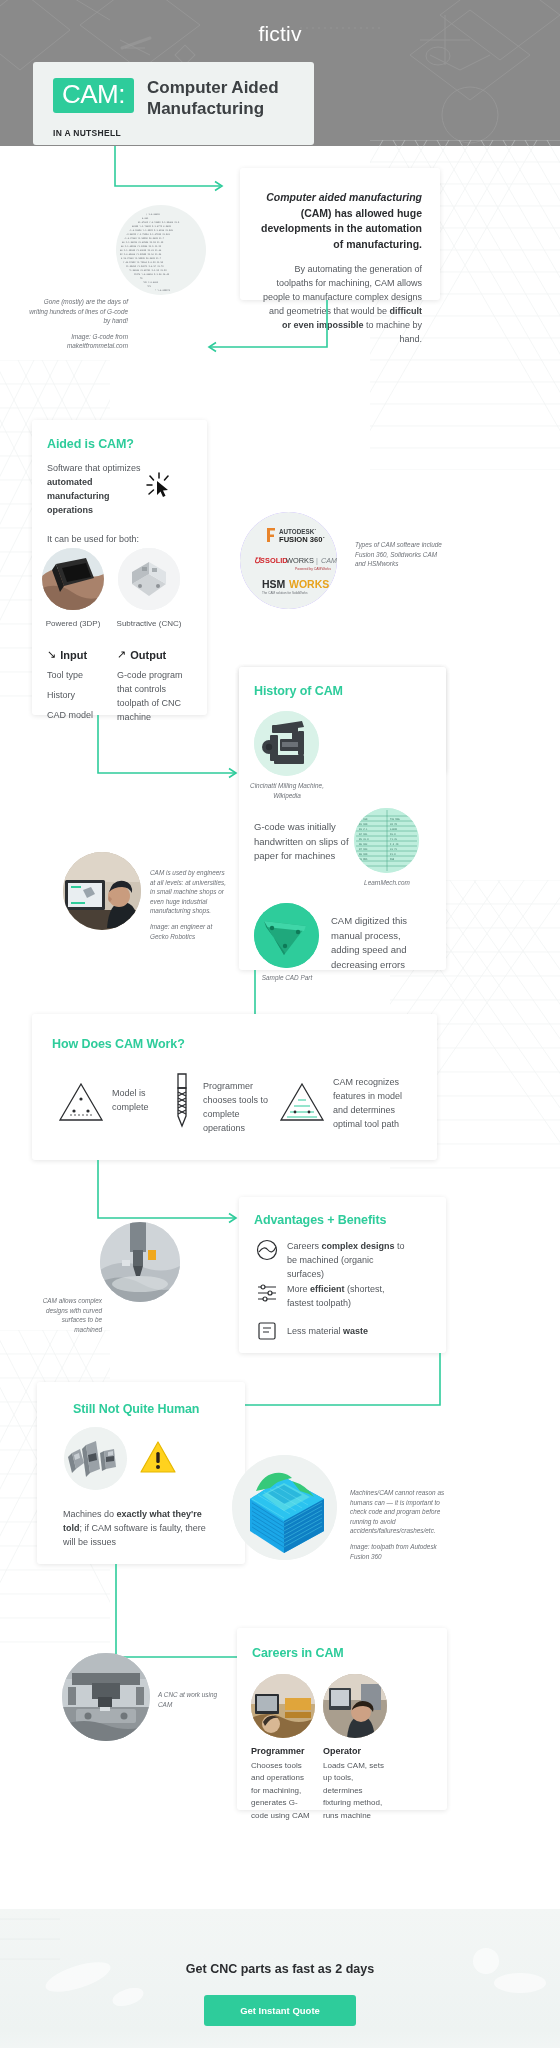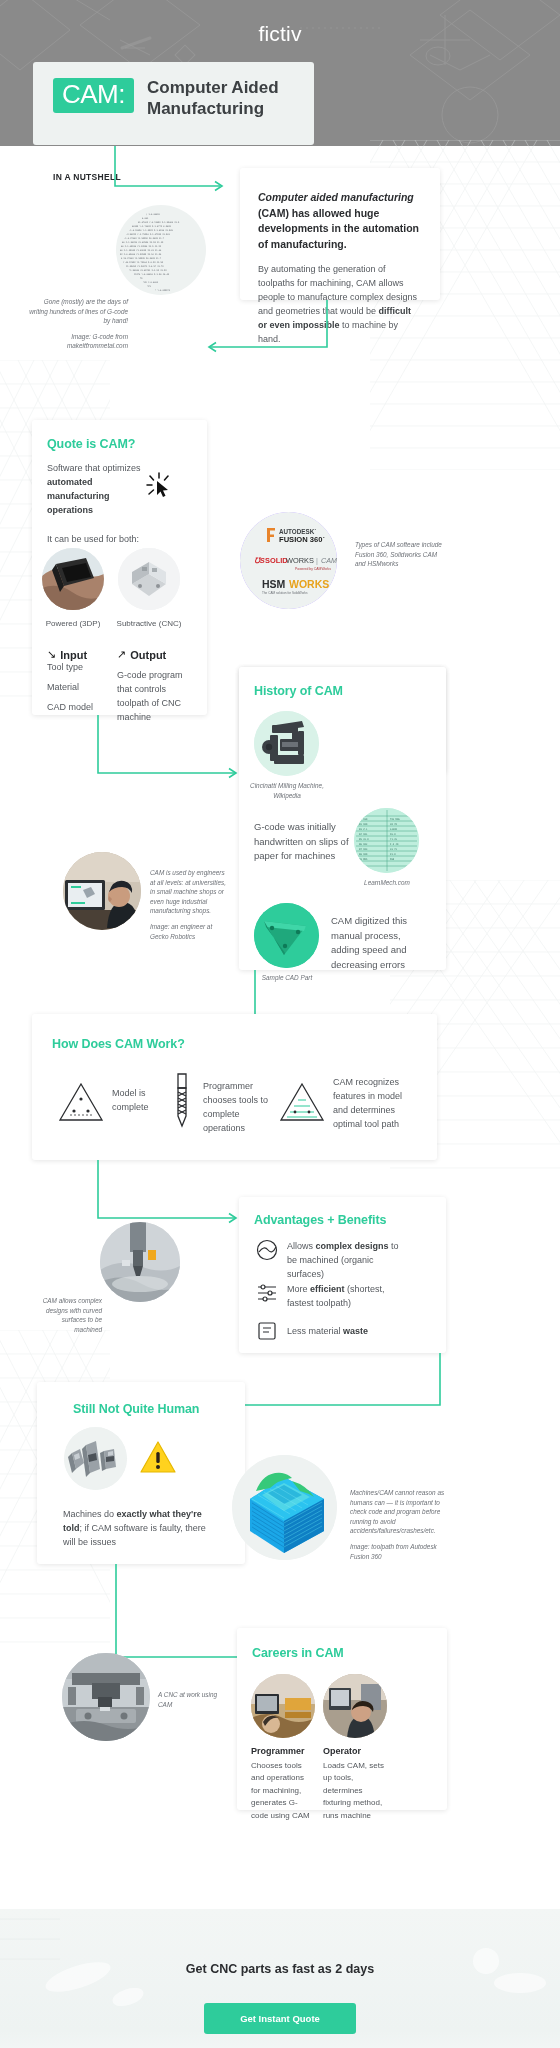--- a/index.html
+++ b/index.html
@@ -36,21 +36,21 @@
     opacity: .5; pointer-events: none;
   }
   .bg-pattern-left2 {
     position: absolute; left: -10px; top: 1330px; width: 120px; height: 330px;
     opacity: .5; pointer-events: none;
   }
 
   .title-card {
     position: absolute; left: 33px; top: 62px; width: 281px; height: 83px;
     background: #eef2f1; border-radius: 3px; padding: 16px 6px 0 20px;
-    display: flex; flex-direction: column; gap: 44px;
+    display: flex; flex-direction: column;
   }
   .title-row { display: flex; align-items: flex-start; gap: 13px; }
   .cam-badge {
     background: #2ecc9b; color: #fff; font-size: 26px; font-weight: 400;
     padding: 3px 9px 5px 9px; border-radius: 3px; line-height: 1.05;
     letter-spacing: -.5px;
   }
   .title-text { font-size: 17px; font-weight: 700; color: #3c4043; line-height: 1.22; }
   .nutshell { font-size: 8.5px; font-weight: 700; letter-spacing: .3px; margin-top: 9px; color: #26282b; }
 
@@ -81,21 +81,21 @@
   
   .footer-wrap {
     position: absolute; left: 0; top: 1909px; width: 560px; height: 203px;
     background: linear-gradient(180deg,#f3f6f5 0%, #eef3f2 60%, #ffffff 100%);
     overflow: hidden;
   }
   .footer-cta { font-size: 12.5px; font-weight: 700; color: #2b2d30; text-align: center; }
   .quote-btn {
     background: #2ecc9b; color: #fff; font-size: 9.5px; font-weight: 700;
     border: none; border-radius: 3px; padding: 10px 8px; width: 152px; cursor: pointer;
-    display: block; margin: 12px auto;
+    display: block; margin: 4px auto;
   }
   .foot-small { font-size: 6.4px; line-height: 1.7; color: #6d7177; text-align: center; }
   .foot-link { color: #2ecc9b; }
   .brand-bottom { text-align: center; font-size: 17px; color: #2ecc9b; }
 </style>
 </head>
 <body>
 
 <div class="page">
 
@@ -159,21 +159,21 @@
       <div class="title-text">Computer Aided Manufacturing</div>
     </div>
     <div class="nutshell">IN A NUTSHELL</div>
   </div>
 
   <svg class="conn" style="left:112px; top:146px; width:120px; height:55px;" viewBox="0 0 120 55">
     <path d="M3 0 L3 40 L108 40" stroke="#2ecc9b" stroke-width="1.6" fill="none"></path>
     <path d="M103 35.5 L110 40 L103 44.5" stroke="#2ecc9b" stroke-width="1.6" fill="none"></path>
   </svg>
 
-  <div class="card" style="left:240px; top:168px; width:200px; height:132px; padding:22px 18px 0 18px;">
+  <div class="card" style="left:240px; top:168px; width:200px; height:132px; padding:22px 18px 0 18px;text-align:right;">
     <div class="lead">
       <em>Computer aided manufacturing</em><span> (CAM) has allowed huge developments in the automation of manufacturing.</span>
     </div>
     <div class="body-txt" style="margin-top:11px;">
       <span>By automating the generation of toolpaths for machining, CAM allows people to manufacture complex designs and geometries that would be </span><span class="body-bold">difficult or even impossible</span><span> to machine by hand.</span>
     </div>
   </div>
 
   <div class="circ" style="position:absolute; left:116px; top:205px; width:90px; height:90px; background:#eef2f1;">
     <svg viewBox="0 0 90 90" width="90" height="90">
@@ -208,21 +208,21 @@
   </div>
 
   <svg class="conn" style="left:200px; top:300px; width:130px; height:58px;" viewBox="0 0 130 58">
     <path d="M127 0 L127 47 L10 47" stroke="#2ecc9b" stroke-width="1.6" fill="none"></path>
     <path d="M16 42.5 L9 47 L16 51.5" stroke="#2ecc9b" stroke-width="1.6" fill="none"></path>
   </svg>
 
   <div class="card" style="left:32px; top:420px; width:175px; height:295px; padding:0;">
   </div>
   <div style="position:absolute; left:47px; top:437px; width:150px;">
-    <div class="card-h">Quote is CAM?</div>
+    <div class="card-h">Aided is CAM?</div>
     <div class="body-txt" style="margin-top:11px; width:108px;">
       <span>Software that optimizes </span><span class="body-bold">automated manufacturing operations</span>
     </div>
     <div class="body-txt" style="margin-top:15px;">It can be used for both:</div>
   </div>
 
   <svg style="position:absolute; left:144px; top:470px; width:30px; height:30px;" viewBox="0 0 30 30">
     <g stroke="#111" stroke-width="1.5" stroke-linecap="round">
       <path d="M15 3 L15 8"></path>
         <path d="M6 6 L9.5 10"></path>
@@ -256,22 +256,22 @@
     </svg>
   </div>
   <div class="body-txt" style="position:absolute; left:42px; top:618px; width:62px; text-align:center; font-size:8px;">Powered (3DP)</div>
   <div class="body-txt" style="position:absolute; left:112px; top:618px; width:74px; text-align:center; font-size:8px;">Subtractive (CNC)</div>
 
   <div style="position:absolute; left:47px; top:648px; width:60px;">
     <div style="display:flex; align-items:center; gap:4px;">
       <span style="font-size:11px; color:#111;">↘</span>
       <span style="font-size:11px; font-weight:700; color:#26282b;">Input</span>
     </div>
-    <div class="body-txt" style="">Tool type</div>
-    <div class="body-txt" style="margin-top:6px;">Material</div>
+    <div class="body-txt" style="margin-top:8px;">Tool type</div>
+    <div class="body-txt" style="margin-top:6px;">History</div>
     <div class="body-txt" style="margin-top:6px;">CAD model</div>
   </div>
   <div style="position:absolute; left:117px; top:648px; width:72px;">
     <div style="display:flex; align-items:center; gap:4px;">
       <span style="font-size:11px; color:#111;">↗</span>
       <span style="font-size:11px; font-weight:700; color:#26282b;">Output</span>
     </div>
     <div class="body-txt" style="margin-top:8px;">G-code program that controls toolpath of CNC machine</div>
   </div>
 
@@ -439,21 +439,21 @@
   </svg>
 
   <div class="card" style="left:239px; top:1197px; width:207px; height:156px;"></div>
   <div class="card-h" style="position:absolute; left:254px; top:1213px;text-align:center;">Advantages + Benefits</div>
 
   <svg style="position:absolute; left:256px; top:1239px; width:22px; height:22px;" viewBox="0 0 22 22">
     <circle cx="11" cy="11" r="9.5" stroke="#2b2d30" stroke-width="1.2" fill="none"></circle>
     <path d="M3 13 q5 -7 9 -2 q4 5 8 -3" stroke="#2b2d30" stroke-width="1.2" fill="none"></path>
   </svg>
   <div class="body-txt" style="position:absolute; left:287px; top:1240px; width:120px; font-size:9px;">
-    <span>Allows </span><span class="body-bold">complex designs</span><span> to be machined (organic surfaces)</span>
+    <span>Careers </span><span class="body-bold">complex designs</span><span> to be machined (organic surfaces)</span>
   </div>
 
   <svg style="position:absolute; left:256px; top:1282px; width:22px; height:22px;" viewBox="0 0 22 22">
     <g stroke="#2b2d30" stroke-width="1.2" fill="none">
       <path d="M2 5 L20 5 M2 11 L20 11 M2 17 L20 17"></path>
       <circle cx="7" cy="5" r="2" fill="#fff"></circle>
       <circle cx="14" cy="11" r="2" fill="#fff"></circle>
       <circle cx="9" cy="17" r="2" fill="#fff"></circle>
     </g>
   </svg>

